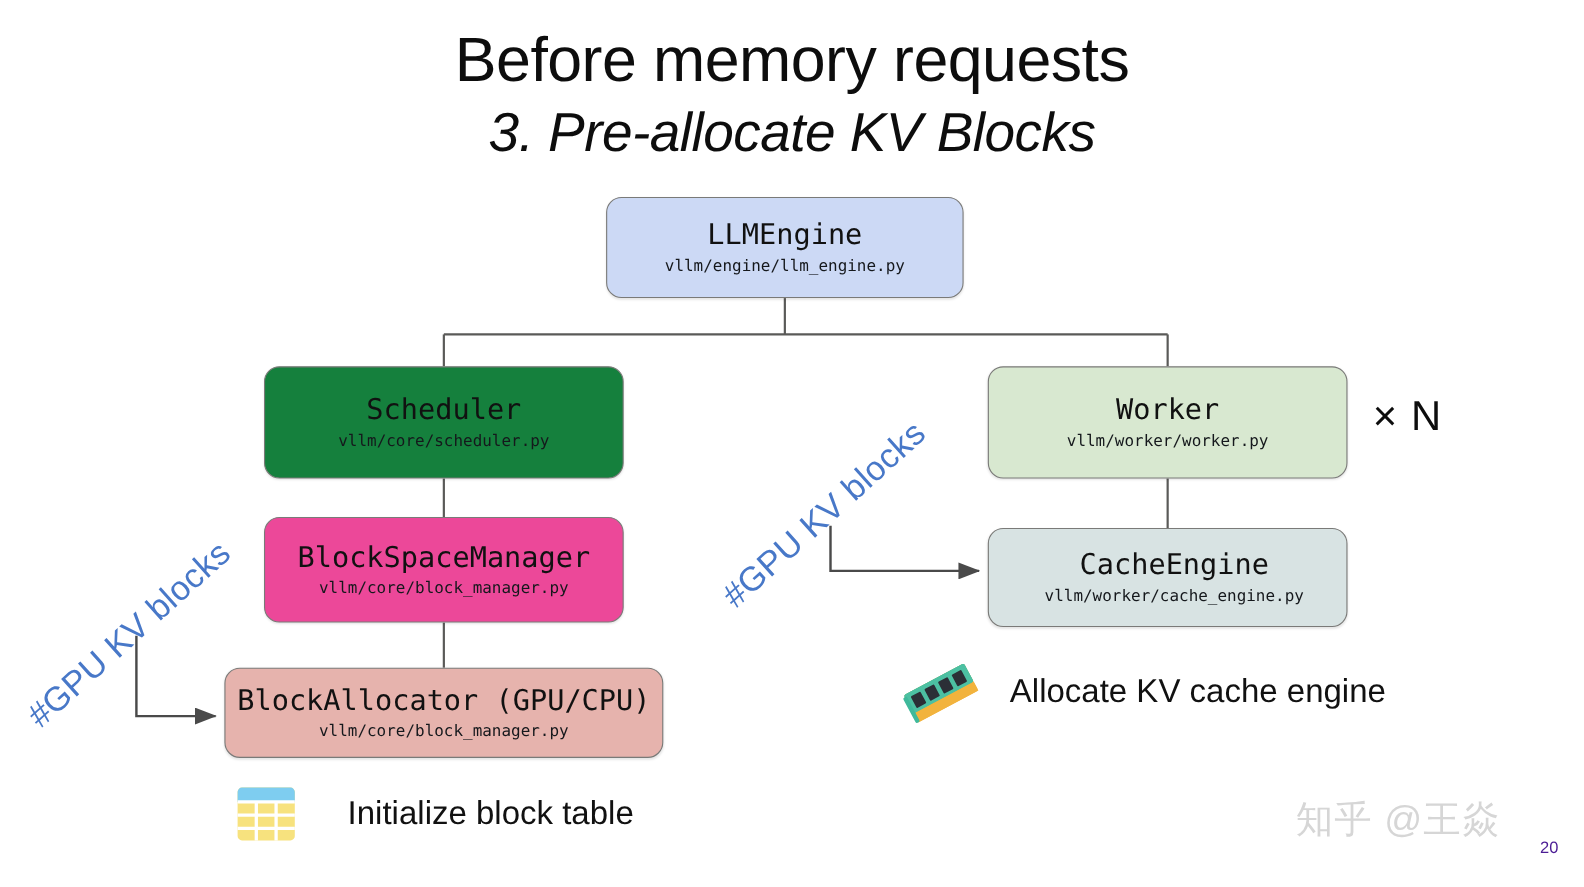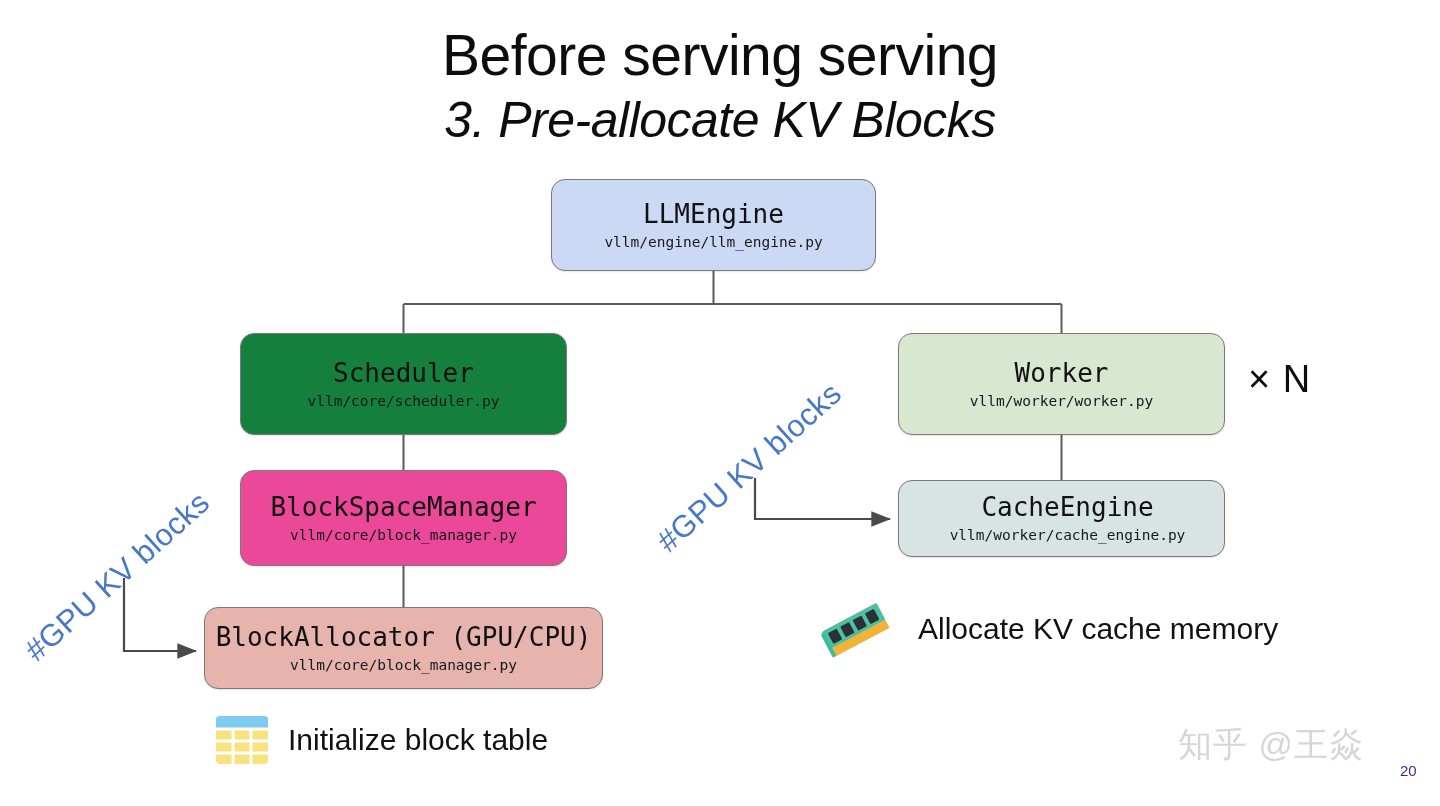--- a/index.html
+++ b/index.html
@@ -72,21 +72,21 @@
     margin-top: 4px;
     line-height: 1.15;
     white-space: nowrap;
   }
 
   #node-llmengine       { left: 551px; top: 179px; width: 325px; height: 92px;  background: #ccd9f5; }
   #node-scheduler       { left: 240px; top: 333px; width: 327px; height: 102px; background: #15803d; }
   #node-blockspacemgr   { left: 240px; top: 470px; width: 327px; height: 96px;  background: #ec4899; }
   #node-blockallocator  { left: 204px; top: 607px; width: 399px; height: 82px;  background: #e6b3ad; }
   #node-worker          { left: 898px; top: 333px; width: 327px; height: 102px; background: #d8e8d0; }
-  #node-cacheengine     { left: 898px; top: 480px; width: 327px; height: 77px;  background: #d8e3e3; padding-left: 12px; }
+  #node-cacheengine     { left: 898px; top: 480px; width: 327px; height: 90px;  background: #d8e3e3; padding-left: 12px; }
 
   
   #times-n {
     position: absolute; left: 1248px; top: 358px;
     font-size: 38px;
     color: #0d0d0d;
     white-space: nowrap;
     letter-spacing: 1px;
   }
 
@@ -109,21 +109,21 @@
     align-items: center;
   }
   .legend-text {
     font-size: 30px;
     color: #111111;
     white-space: nowrap;
   }
   #legend-memory { left: 818px; top: 598px; }
   #legend-memory .legend-text { margin-left: 26px; }
   #legend-table  { left: 212px; top: 710px; }
-  #legend-table .legend-text { margin-left: 16px; }
+  #legend-table .legend-text { margin-left: 44px; }
 
   .legend-icon { display: block; flex: 0 0 auto; }
 
   
   #watermark {
     position: absolute; left: 1178px; top: 722px;
     font-size: 34px;
     color: #d6d6d6;
     white-space: nowrap;
     letter-spacing: 1px;
@@ -133,21 +133,21 @@
     font-size: 15px;
     color: #4c1d95;
     white-space: nowrap;
   }
 </style>
 </head>
 <body>
 
 <div id="slide">
 
-  <div id="title-main">Before serving serving</div>
+  <div id="title-main">Before memory requests</div>
   <div id="title-sub">3. Pre-allocate KV Blocks</div>
 
   <svg id="wires" viewBox="0 0 1440 806">
     <defs>
       <marker id="arrowhead" markerWidth="9" markerHeight="7" refX="8.5" refY="3.5" orient="auto">
         <polygon points="0 0, 9 3.5, 0 7" fill="#4a4a4a"></polygon>
       </marker>
     </defs>
 
     <g stroke="#5a5a58" stroke-width="2" fill="none">
@@ -216,21 +216,21 @@
         <rect x="6" y="18" width="62" height="19" rx="2" fill="#3fb99b"></rect>
         <rect x="6" y="18" width="62" height="19" rx="2" fill="#4cc0a2"></rect>
         <rect x="11" y="22" width="10" height="12" rx="1" fill="#2b2f36"></rect>
         <rect x="25" y="22" width="10" height="12" rx="1" fill="#2b2f36"></rect>
         <rect x="39" y="22" width="10" height="12" rx="1" fill="#2b2f36"></rect>
         <rect x="53" y="22" width="10" height="12" rx="1" fill="#2b2f36"></rect>
         <rect x="6" y="37" width="62" height="9" fill="#f2b33d"></rect>
         <rect x="4" y="20" width="4" height="26" rx="1.5" fill="#3fb99b"></rect>
       </g>
     </svg>
-    <span class="legend-text">Allocate KV cache memory</span>
+    <span class="legend-text">Allocate KV cache engine</span>
   </div>
 
   <div class="legend-row" id="legend-table">
     <svg class="legend-icon" width="60" height="60" viewBox="0 0 60 60">
       <rect x="4" y="6" width="52" height="48" rx="4" fill="#f7e27e"></rect>
       <path d="M4 10 a4 4 0 0 1 4 -4 h44 a4 4 0 0 1 4 4 v9 h-52 z" fill="#7ecdf0"></path>
       <g stroke="#ffffff" stroke-width="3">
         <line x1="4" y1="19" x2="56" y2="19"></line>
         <line x1="4" y1="31" x2="56" y2="31"></line>
         <line x1="4" y1="43" x2="56" y2="43"></line>

